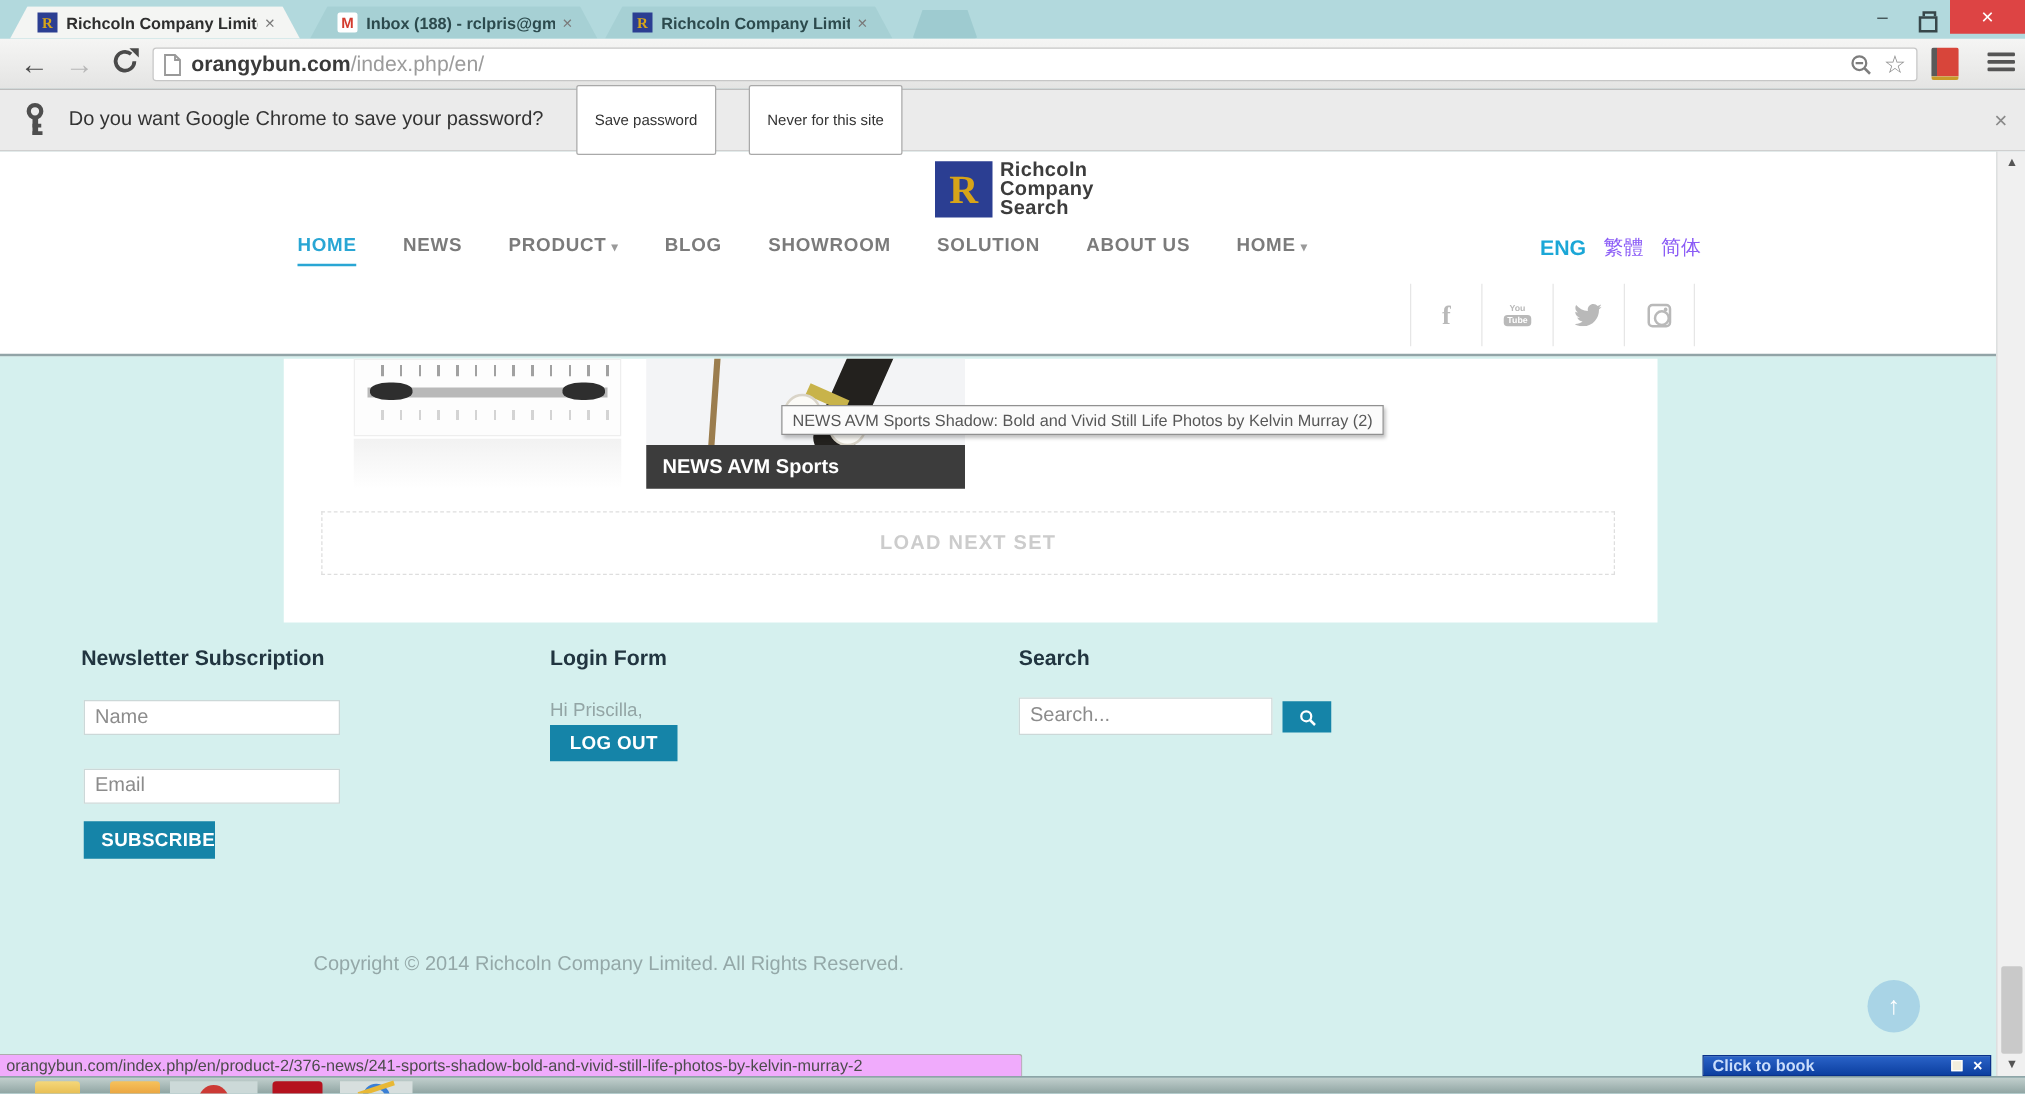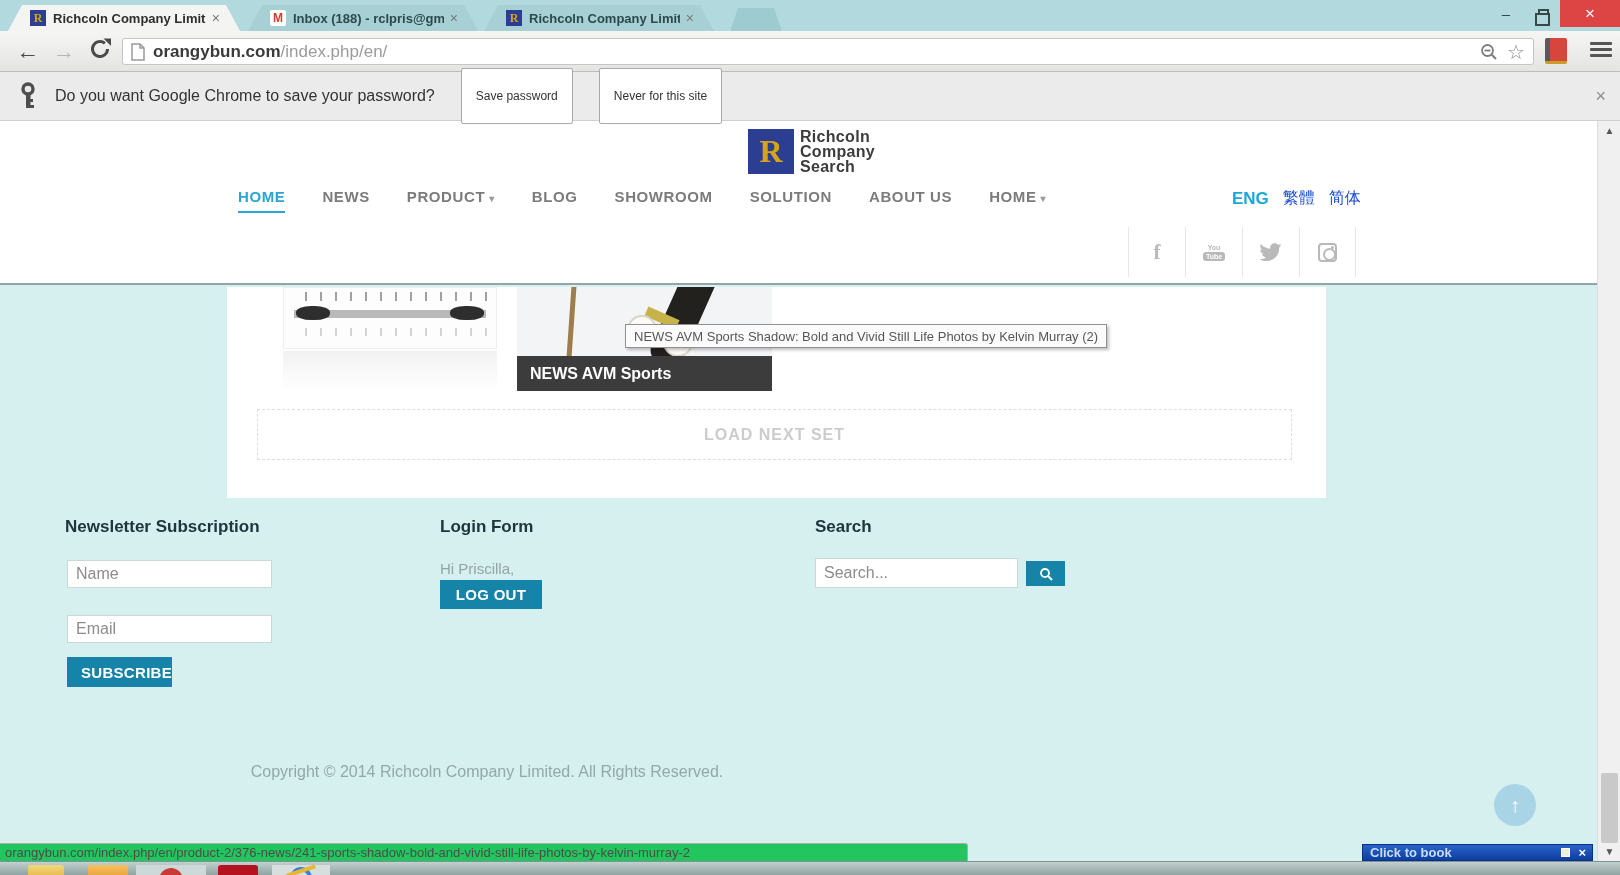--- a/index.html
+++ b/index.html
@@ -54,21 +54,21 @@
   .logo { position:absolute; left:748px; top:8px; display:flex; }
   .logo-square { width:46px; height:45px; background:#2b3e92; display:flex; align-items:center; justify-content:center; }
   .logo-letter { font-family:"Liberation Serif", serif; font-weight:bold; font-size:32px; color:#d7a418; }
   .logo-text { margin-left:6px; font-size:16px; font-weight:bold; color:#3c3c3c; line-height:15px; letter-spacing:0.3px; }
   .mainnav { position:absolute; left:238px; top:67px; display:flex; align-items:flex-start; gap:37px; }
   .navitem { font-size:15px; font-weight:bold; color:#7b7b7b; letter-spacing:0.6px; white-space:nowrap; padding-bottom:6px; }
   .navitem.active { color:#29a6d4; border-bottom:2px solid #29a6d4; }
   .navitem .caret { font-size:10px; color:#9a9a9a; margin-left:4px; }
   .langs { position:absolute; left:1232px; top:67px; display:flex; gap:14px; align-items:center; }
   .lang-eng { font-size:17px; font-weight:bold; color:#1ba7d7; }
-  .lang-zh { font-size:16px; color:#1d4ed8; }
+  .lang-zh { font-size:16px; color:#8b5cf6; }
   .social { position:absolute; left:1128px; top:106px; display:flex; height:50px; }
   .social-cell { width:57px; border-left:1px solid #e6e6e6; display:flex; align-items:center; justify-content:center; }
   .social-cell:last-child { border-right:1px solid #e6e6e6; }
   .fb-glyph { font-family:"Liberation Serif", serif; font-size:21px; font-weight:bold; color:#b9b9b9; }
   .yt-glyph { text-align:center; font-size:7px; font-weight:bold; color:#b9b9b9; line-height:7px; }
   .yt-glyph .tube { display:block; background:#b9b9b9; color:#fff; border-radius:3px; padding:1px 3px; margin-top:1px; }
   .ig-glyph { width:19px; height:19px; border:2px solid #b9b9b9; border-radius:4px; position:relative; }
   .ig-glyph:before { content:""; position:absolute; left:3px; top:3px; width:9px; height:9px; border:2px solid #b9b9b9; border-radius:50%; }
   .ig-glyph:after { content:""; position:absolute; right:1px; top:1px; width:3px; height:3px; background:#b9b9b9; border-radius:50%; }
 
@@ -107,21 +107,21 @@
   .teal-btn { position:absolute; background:#1584a8; color:#ffffff; font-weight:bold; font-size:15px; border:none;
         display:flex; align-items:center; letter-spacing:0.3px; font-family:"Liberation Sans", sans-serif; }
   .greeting { position:absolute; left:440px; top:439px; font-size:15px; color:#93a5a5; }
   .search-btn { position:absolute; left:1026px; top:440px; width:39px; height:25px; background:#1584a8;
         display:flex; align-items:center; justify-content:center; }
   .copyright { position:absolute; left:222px; top:642px; width:530px; text-align:center; font-size:16px; color:#94a8a8; }
   .scroll-top { position:absolute; left:1494px; top:663px; width:42px; height:42px; border-radius:50%;
         background:#a9d4e6; color:#fff; font-size:20px; font-weight:bold; display:flex; align-items:center; justify-content:center; }
 
   
-  .statusbar { position:absolute; left:0; top:843px; width:968px; height:18px; background:#22c55e;
+  .statusbar { position:absolute; left:0; top:843px; width:818px; height:18px; background:#f0abfc;
         border-top:1px solid #adadad; border-right:1px solid #adadad; border-top-right-radius:3px;
         font-size:13px; color:#4c4c4c; display:flex; align-items:center; padding-left:5px; white-space:nowrap; z-index:7; }
   .click-book { position:absolute; left:1362px; top:844px; width:231px; height:17px;
         background:linear-gradient(#2a63c8,#0c3fa0); border:1px solid #09308a; display:flex; align-items:center; z-index:7; }
   .click-book-label { color:#c9ddfb; font-size:13px; font-weight:bold; margin-left:7px; flex:1; }
   .cb-min { width:9px; height:9px; background:#f2eedd; border:1px solid #fff; margin-right:8px; }
   .cb-close { color:#fff; font-size:13px; font-weight:bold; margin-right:6px; }
 
   .scrollbar { position:absolute; left:1597px; top:121px; width:23px; height:740px; background:#f0f0f0; border-left:1px solid #dcdcdc; z-index:6; }
   .sb-up { position:absolute; left:0; top:4px; width:23px; text-align:center; font-size:10px; color:#555; }

